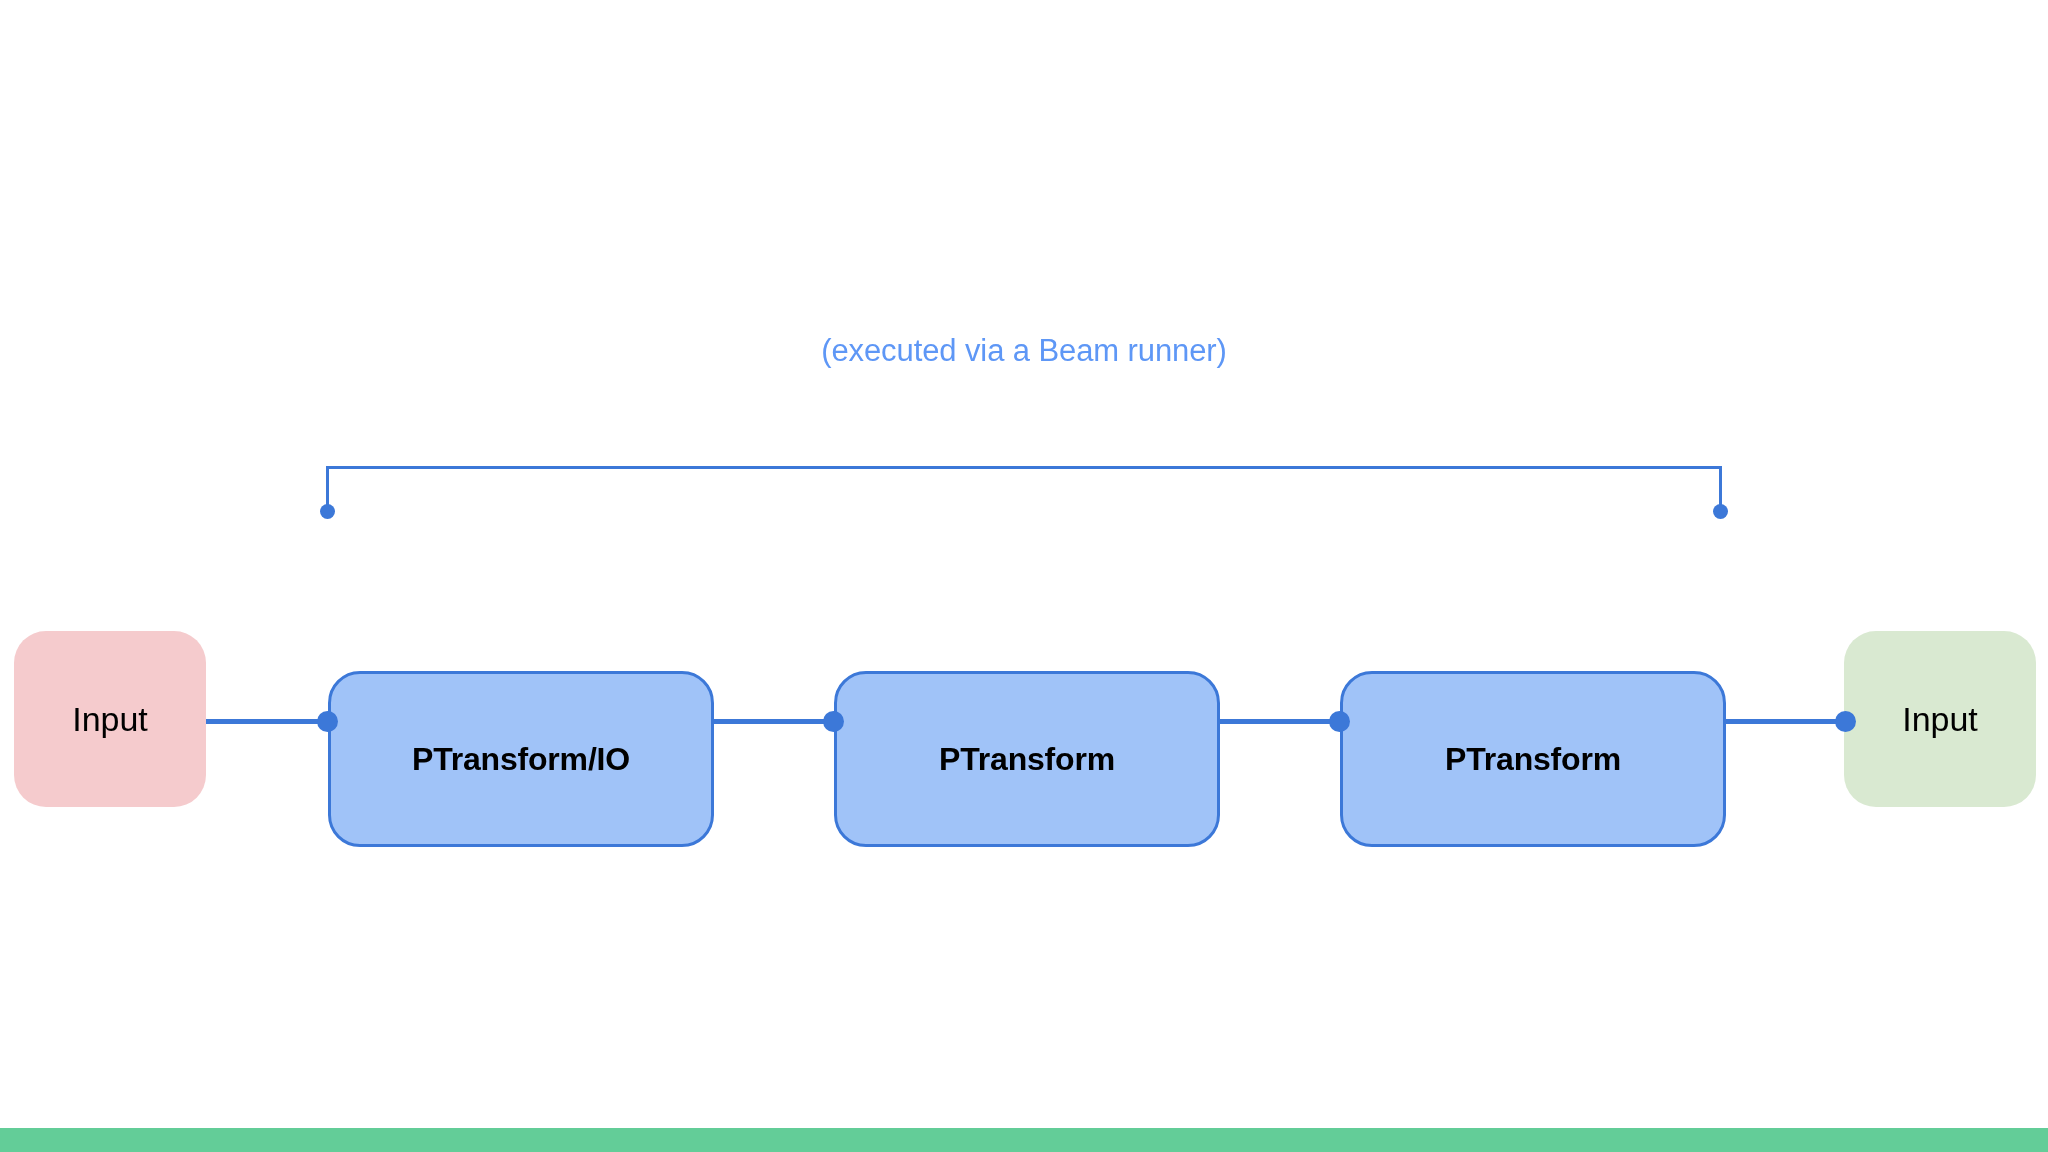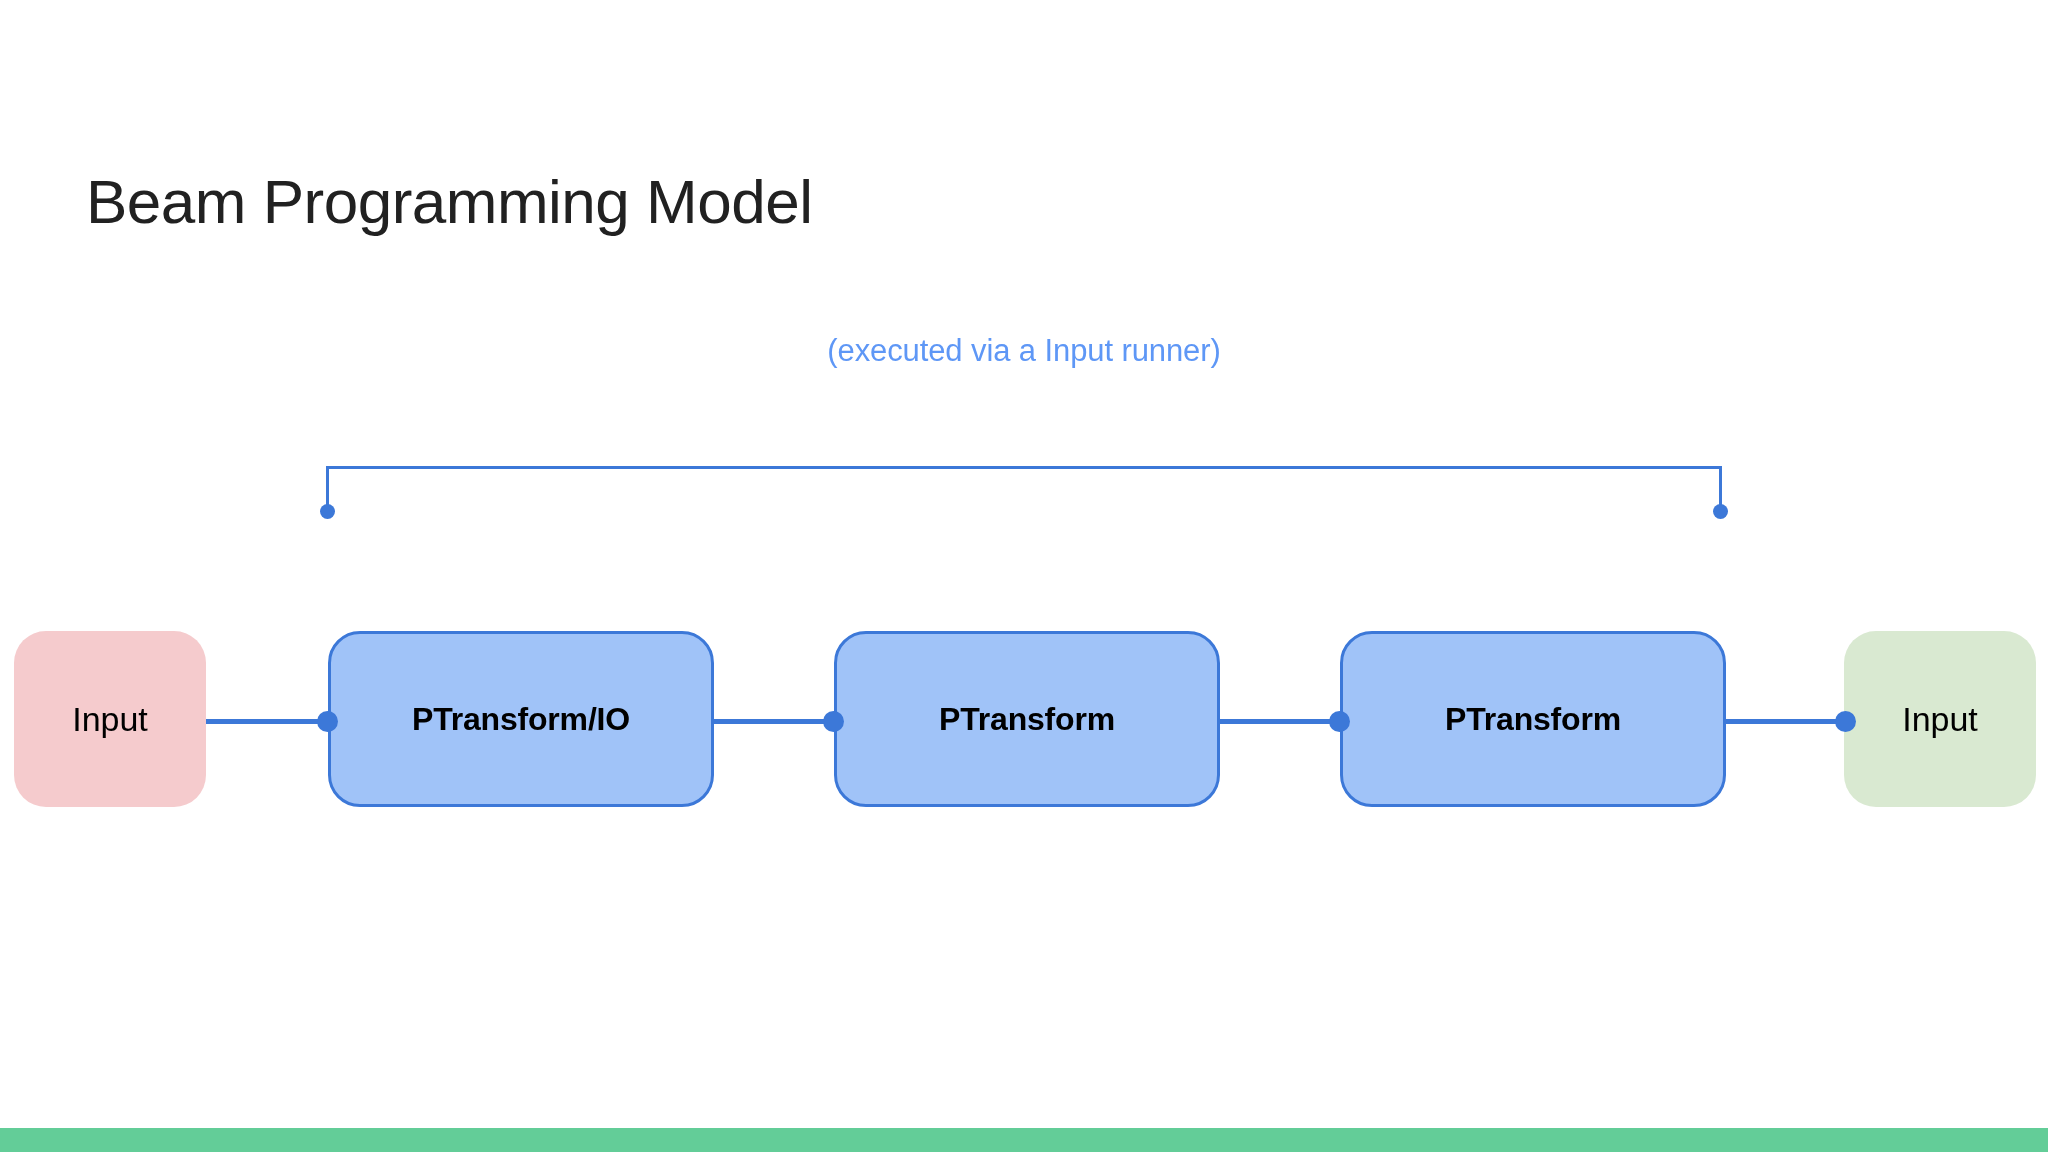--- a/index.html
+++ b/index.html
@@ -123,20 +123,21 @@
     background: #d9e9d1;
   }
 
   .node-transform {
     background: #a0c3f8;
     border: 3px solid #3c78d8;
     font-size: 32px;
     font-weight: bold;
     color: #000000;
     letter-spacing: -0.2px;
+    margin-top: 40px;
   }
 
   
   .node.n-input      { left: 14px;   width: 192px; }
   .node.n-t1         { left: 328px;  width: 386px; }
   .node.n-t2         { left: 834px;  width: 386px; }
   .node.n-t3         { left: 1340px; width: 386px; }
   .node.n-output     { left: 1844px; width: 192px; }
 
   
@@ -172,24 +173,23 @@
     width: 100%;
     height: 24px;
     background: #63cd98;
   }
 </style>
 </head>
 <body>
 
 <div id="slide">
 
-  <h1 class="slide-title">Beam Programming Model</h1>
 
   <div class="pipeline-caption">
-    <div class="pipeline-caption-sub">(executed via a Input runner)</div>
+    <div class="pipeline-caption-sub">(executed via a Beam runner)</div>
   </div>
 
   <div class="bracket">
     <div class="bracket-top"></div>
     <div class="bracket-leg left"></div>
     <div class="bracket-leg right"></div>
     <div class="bracket-dot left"></div>
     <div class="bracket-dot right"></div>
   </div>
 

